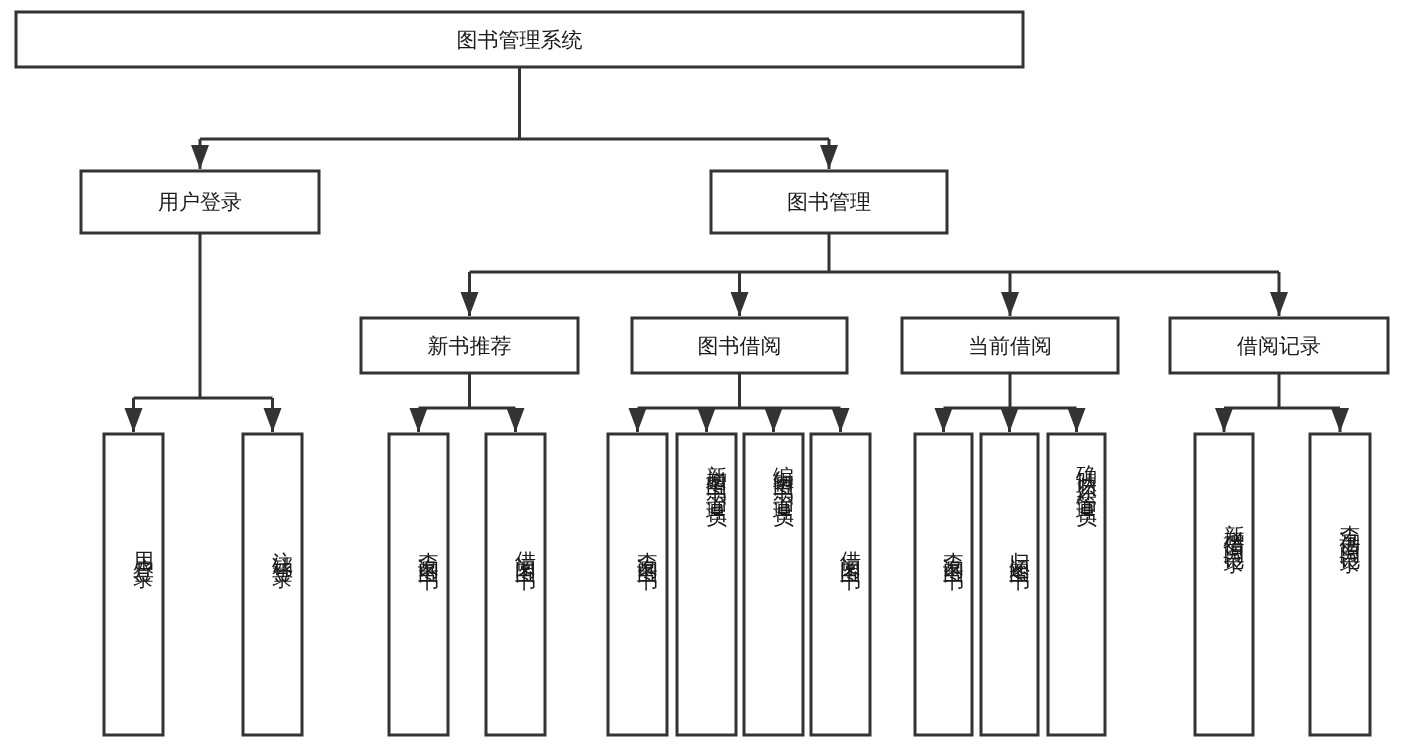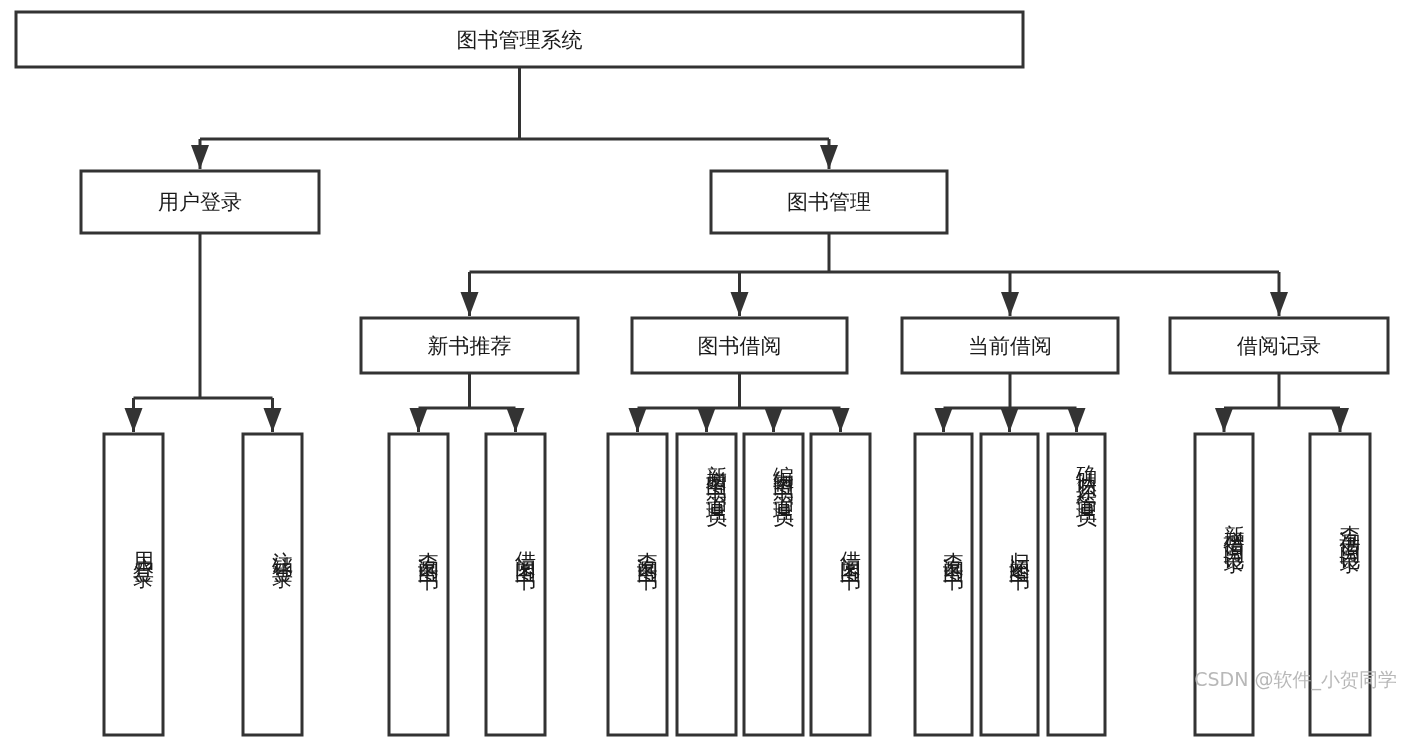--- a/index.html
+++ b/index.html
@@ -203,15 +203,14 @@
           <rect x="1195" y="434" width="58" height="301" class="node-box"></rect>
           <text x="1234" y="507.5" class="node-label-v">新增借阅记录</text>
         </g>
         <g>
           <rect x="1310" y="434" width="60" height="301" class="node-box"></rect>
           <text x="1350" y="507.5" class="node-label-v">查询借阅记录</text>
         </g>
       </g>
   </svg>
 
-  <div class="watermark">CSDN @软件_小贺同学</div>
 
 </div>
 
 </body></html>

